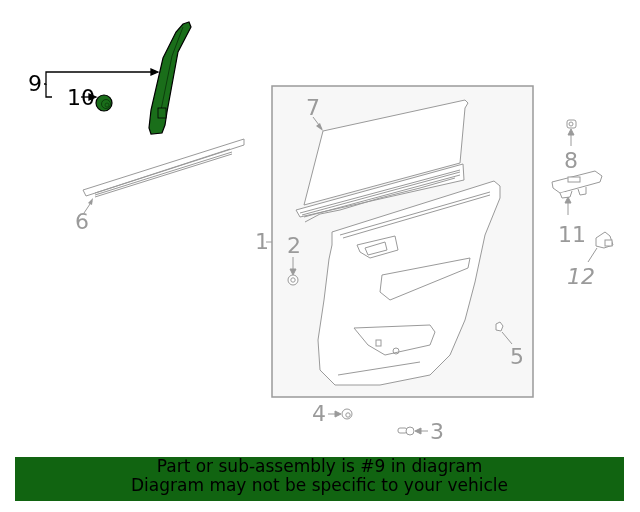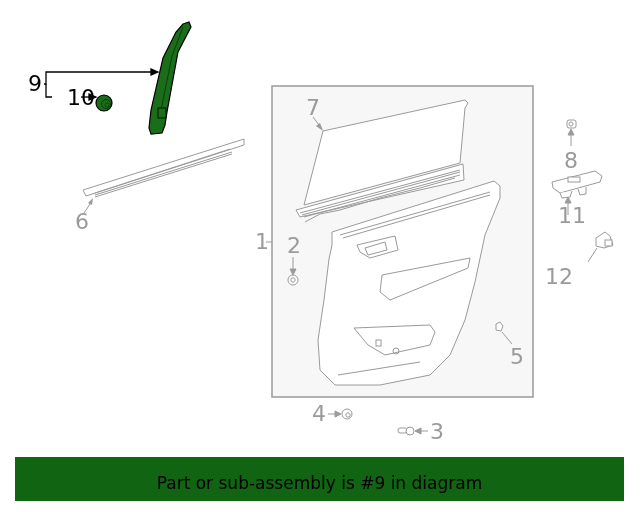--- a/index.html
+++ b/index.html
@@ -1,20 +1,20 @@
 <!DOCTYPE html>
 <html><head>
   <meta charset="utf-8">
   <style>
     html, body { margin: 0; padding: 0; background: #ffffff; }
     body { width: 640px; height: 512px; position: relative; overflow: hidden; font-family: "DejaVu Sans", sans-serif; }
     #diagram { position: absolute; left: 0; top: 0; width: 640px; height: 512px; }
     .callout { position: absolute; font-family: "DejaVu Sans", sans-serif; font-size: 22px; line-height: 22px; color: #9a9a9a; }
     .callout.active { color: #000000; }
-    #banner { position: absolute; left: 15px; top: 457px; width: 609px; height: 44px; background: #116411; text-align: center; color: #000000; font-size: 17px; line-height: 19px; padding-top: 17px; box-sizing: border-box; }
+    #banner { position: absolute; left: 15px; top: 457px; width: 609px; height: 44px; background: #116411; text-align: center; color: #000000; font-size: 17px; line-height: 19px; padding-top: 0; box-sizing: border-box; }
     #banner div { white-space: nowrap; }
   </style>
 </head>
 <body>
 
 <svg id="diagram" viewBox="0 0 640 512" xmlns="http://www.w3.org/2000/svg">
 
   <rect x="272" y="86" width="261" height="311" fill="#f7f7f7" stroke="#9a9a9a" stroke-width="1.5"></rect>
   <line x1="266" y1="242" x2="272" y2="242" stroke="#9a9a9a" stroke-width="1"></line>
 
@@ -119,18 +119,19 @@
 <div class="callout" style="left:255px;top:231px;">1</div>
 <div class="callout" style="left:287px;top:235px;">2</div>
 <div class="callout" style="left:430px;top:421px;">3</div>
 <div class="callout" style="left:312px;top:403px;">4</div>
 <div class="callout" style="left:510px;top:346px;">5</div>
 <div class="callout" style="left:75px;top:211px;">6</div>
 <div class="callout" style="left:306px;top:97px;">7</div>
 <div class="callout" style="left:564px;top:150px;">8</div>
 <div class="callout active" style="left:28px;top:73px;">9</div>
 <div class="callout active" style="left:67px;top:87px;">10</div>
-<div class="callout" style="left:558px;top:205px;">11</div>
-<div class="callout" style="left:545px;top:266px;">12</div>
+<div class="callout" style="left:558px;top:224px;">11</div>
+<div class="callout" style="left:567px;top:266px;font-style:italic;">12</div>
 
 <div id="banner">
   <div>Part or sub-assembly is #9 in diagram</div>
+  <div>Diagram may not be specific to your vehicle</div>
 </div>
 
 </body></html>

